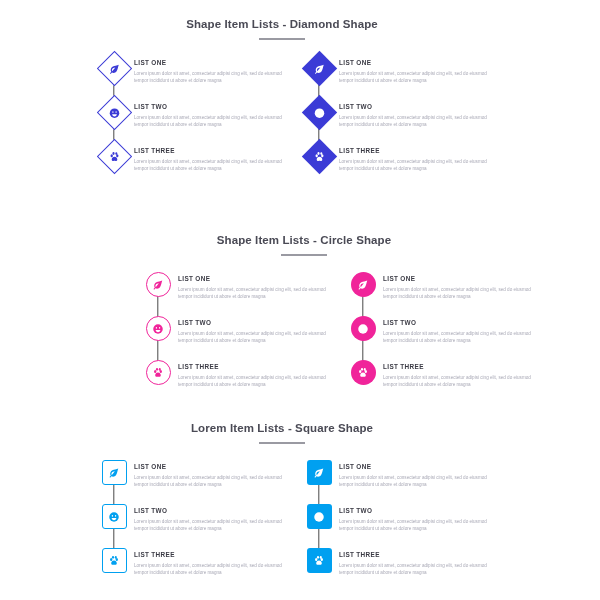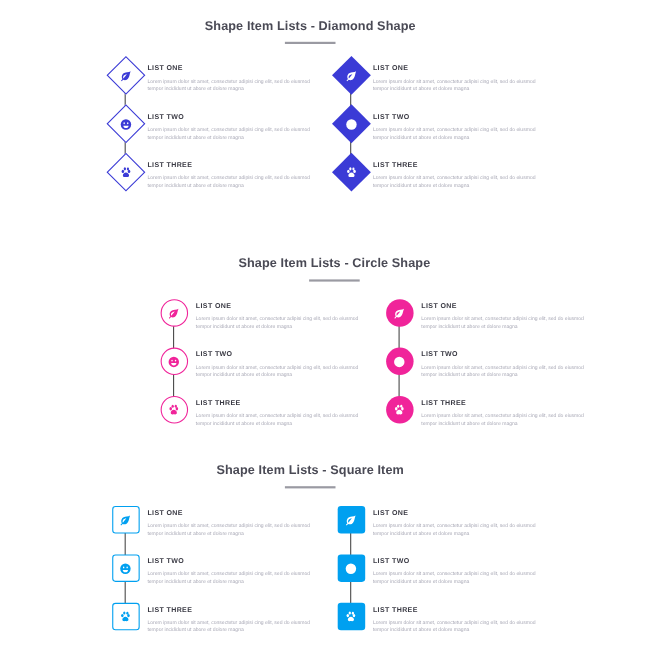--- a/index.html
+++ b/index.html
@@ -343,21 +343,21 @@
                 <div class="item-title">LIST THREE</div>
                 <div class="item-body">Lorem ipsum dolor sit amet, consectetur adipisi cing elit, sed do eiusmod tempor incididunt ut abore et dolore magna</div>
               </div>
             </div>
           </div>
         </div>
       </div>
     </div>
   <div class="section" id="sec-square">
       <div class="section-header">
-        <div class="section-title">Shape Item Lists - Square Item</div>
+        <div class="section-title">Lorem Item Lists - Square Shape</div>
         <div class="title-rule" style="background: rgb(154, 154, 162);"></div>
       </div>
       <div class="rows-wrap">
         <div class="cols">
           <div class="col">
             <div class="item">
               <div class="shape-cell">
                 <div class="connector" style="background: rgb(74, 74, 74);"></div>
                 <div class="shape square outline" style="border-color: rgb(0, 160, 240);">
                   <span class="glyph">

